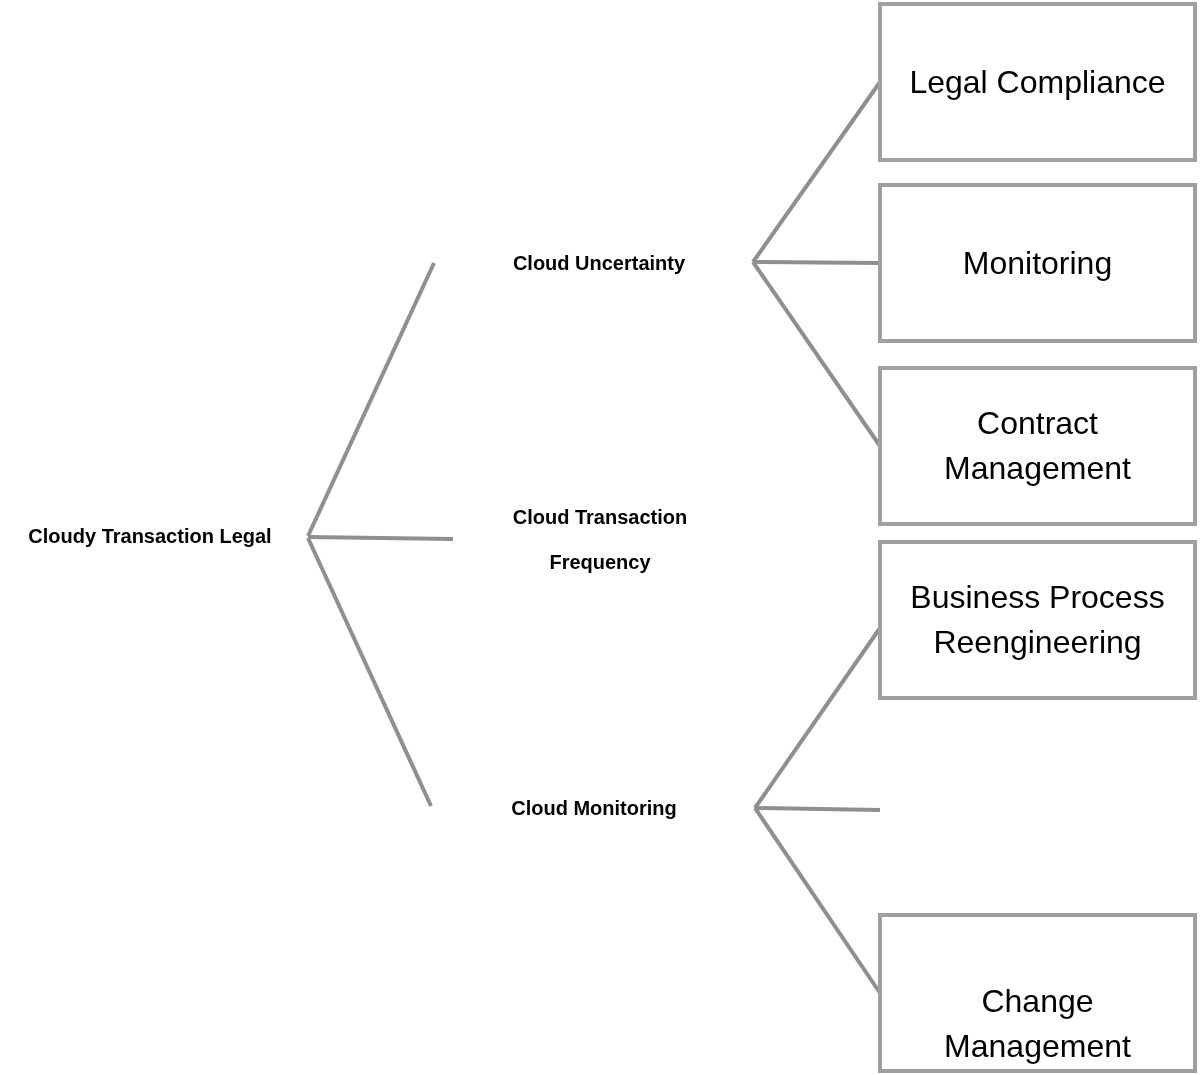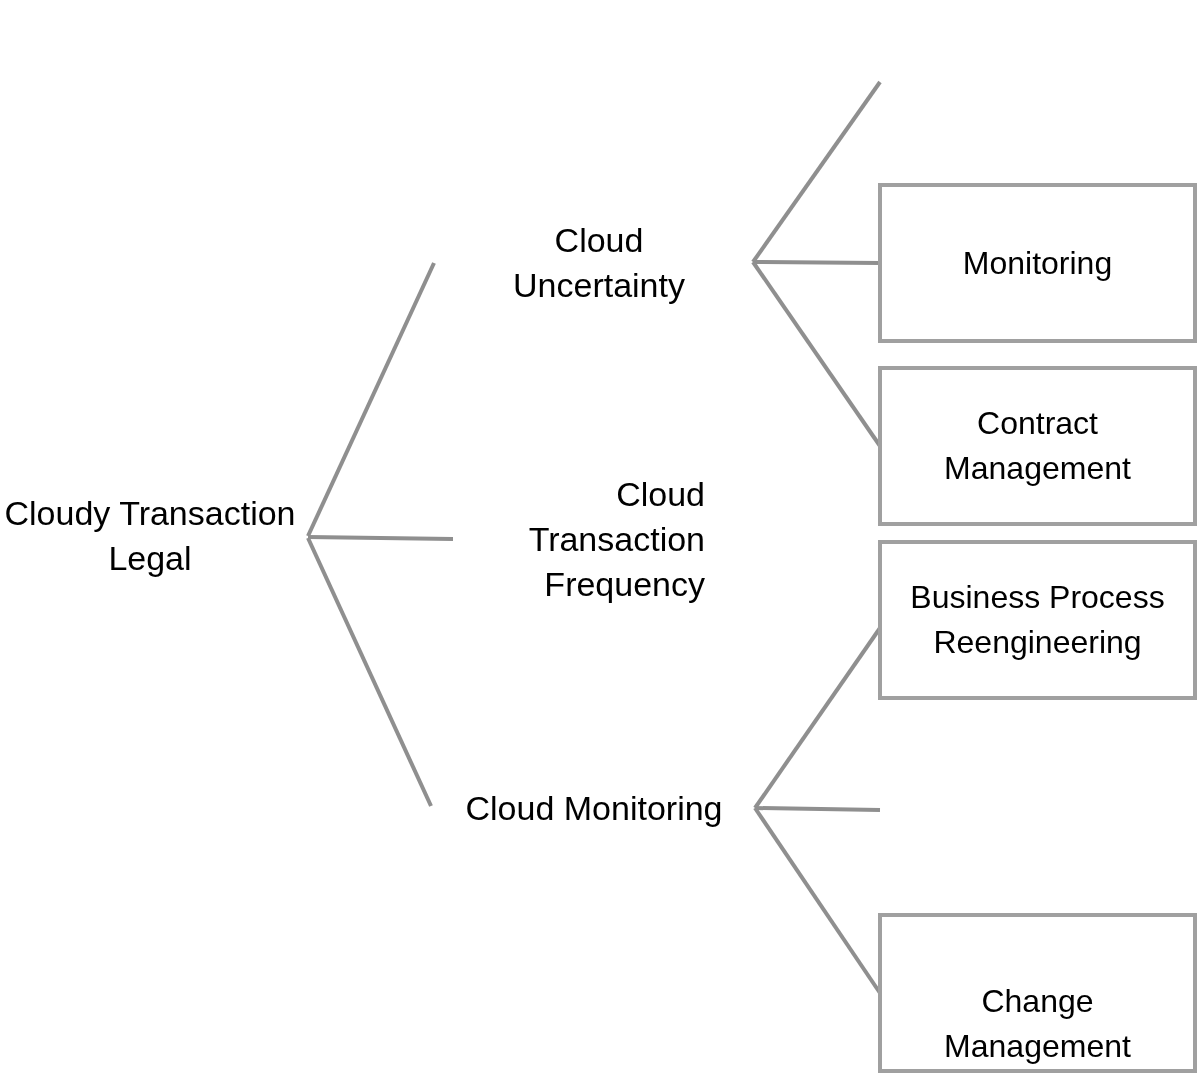--- a/index.html
+++ b/index.html
@@ -32,22 +32,22 @@
     fill: none;
     stroke-linecap: butt;
   }
   .label {
     position: absolute;
     display: flex;
     align-items: center;
     justify-content: center;
     text-align: center;
     color: var(--text-color);
-    font-weight: normal;
-    font-size: 34px;
+    font-weight: bold;
+    font-size: 20px;
     line-height: 45px;
   }
   .label span { display: inline-block; }
   .node-box {
     position: absolute;
     left: 878px;
     width: 319px;
     height: 160px;
     border: 4px solid var(--border-color);
     background: var(--bg-color);
@@ -62,21 +62,21 @@
   }
   .node-box span { display: inline-block; }
   .wrap-230 { max-width: 230px; }
   .wrap-270 { max-width: 270px; }
   .wrap-200 { max-width: 200px; }
   .wrap-210 { max-width: 210px; }
 
   
   .root-label        { left: 0px;   top: 491px; width: 300px; height: 90px;  }
   .uncertainty-label { left: 489px; top: 218px; width: 220px; height: 90px;  }
-  .frequency-label   { left: 490px; top: 472px; width: 220px; height: 135px; text-align: right; }
+  .frequency-label   { left: 490px; top: 472px; width: 220px; height: 135px; }
   .specificity-label { left: 424px; top: 786px; width: 340px; height: 45px;  }
 
   
   .box-1 { top: 2px; }
   .box-2 { top: 183px; }
   .box-3 { top: 366px; }
   .box-4 { top: 540px; }
   .box-5 { top: 730px; }
   .box-6 { top: 913px; align-items: flex-end; }
 </style>
@@ -109,20 +109,23 @@
   </div>
 
   <div class="label frequency-label">
     <span class="wrap-210">Cloud Transaction Frequency</span>
   </div>
 
   <div class="label specificity-label">
     <span>Cloud Monitoring</span>
   </div>
 
+  <div class="node-box box-1">
+    <span>Legal Compliance</span>
+  </div>
 
   <div class="node-box box-2">
     <span>Monitoring</span>
   </div>
 
   <div class="node-box box-3">
     <span class="wrap-230">Contract Management</span>
   </div>
 
   <div class="node-box box-4">

